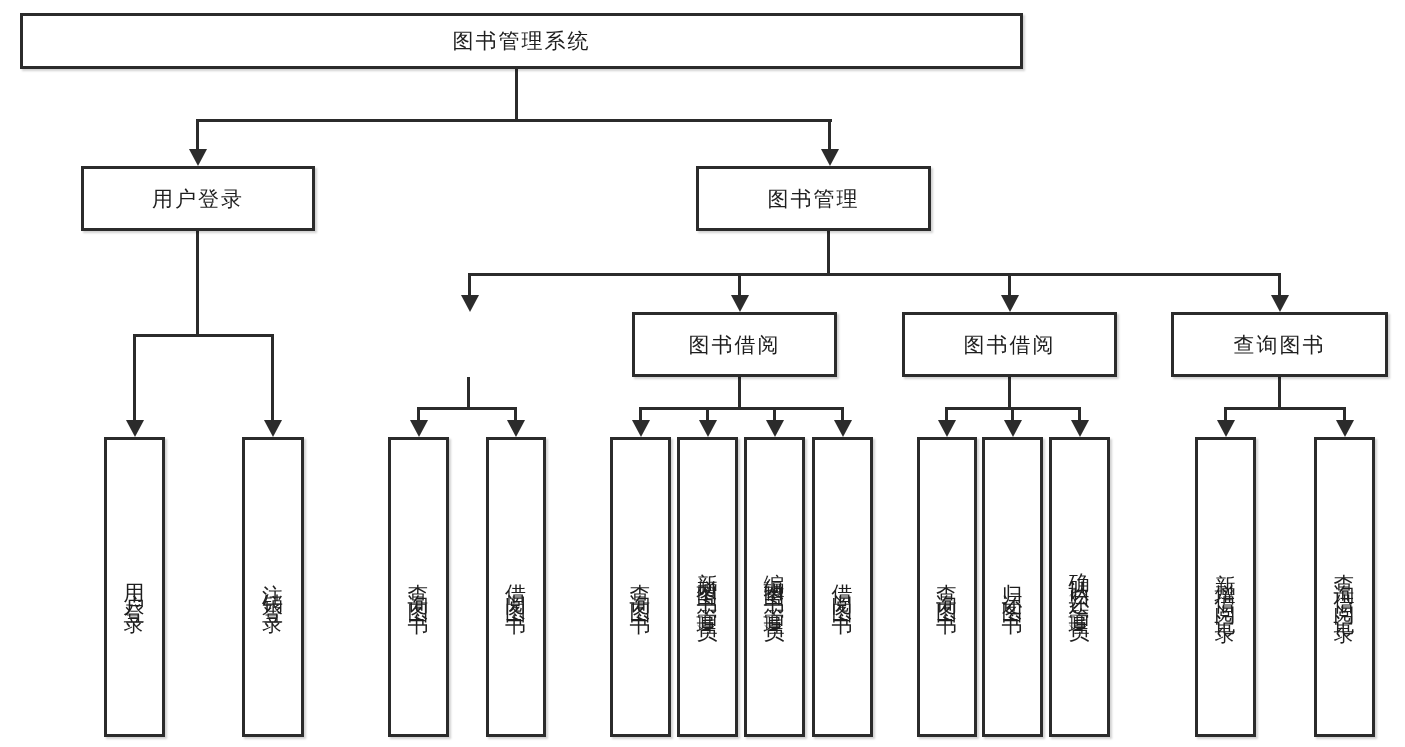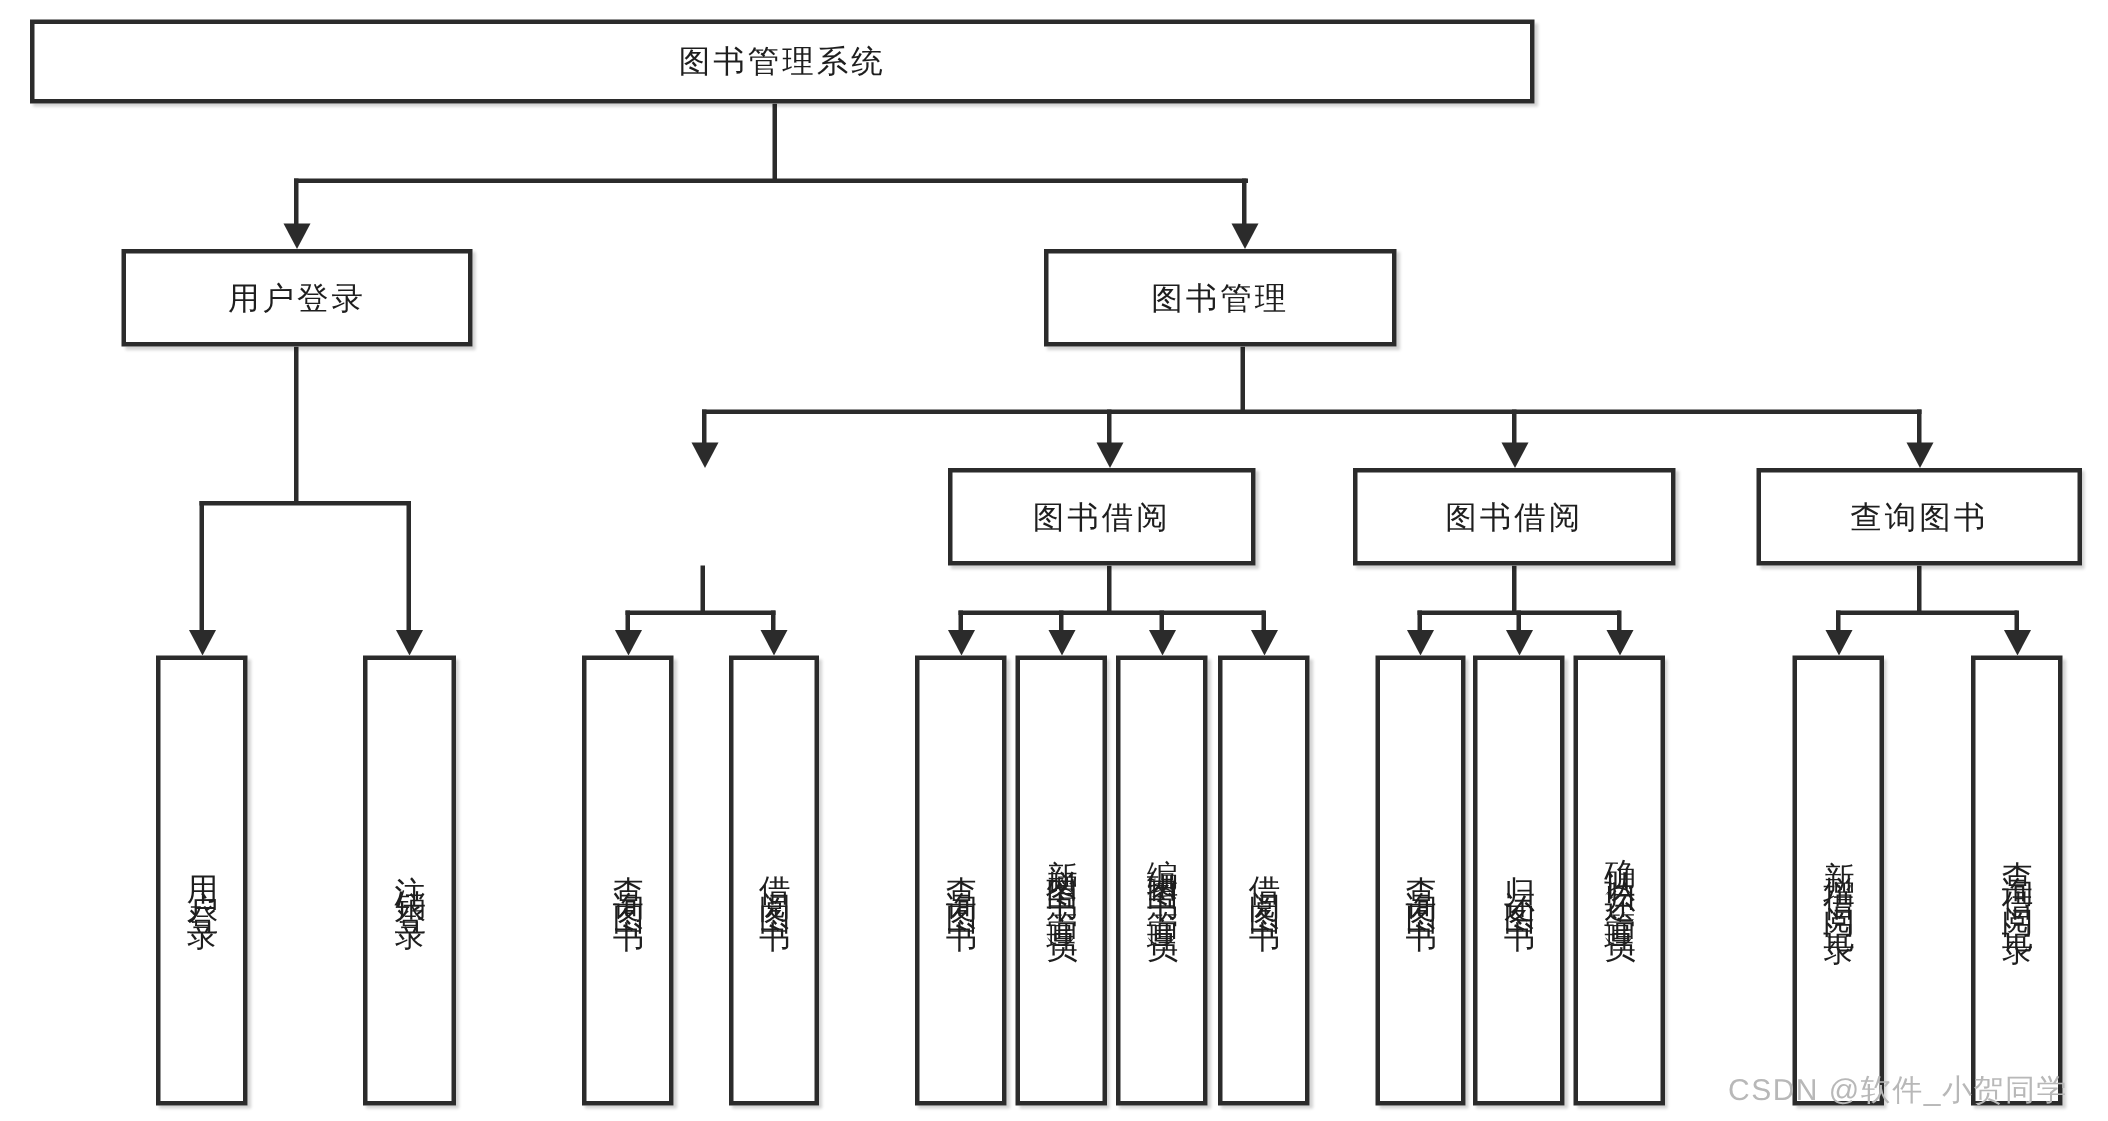--- a/index.html
+++ b/index.html
@@ -193,15 +193,14 @@
     <span class="vtext" style="letter-spacing:7px;">确认归还（管理员）</span>
   </div>
 
   <div class="box vbox" style="left:1195px; top:437px; width:61px; height:300px;">
     <span class="vtext">新增借阅记录</span>
   </div>
   <div class="box vbox" style="left:1314px; top:437px; width:61px; height:300px;">
     <span class="vtext">查询借阅记录</span>
   </div>
 
-  <div class="watermark">CSDN @软件_小贺同学</div>
 
 </div>
 
 </body></html>

